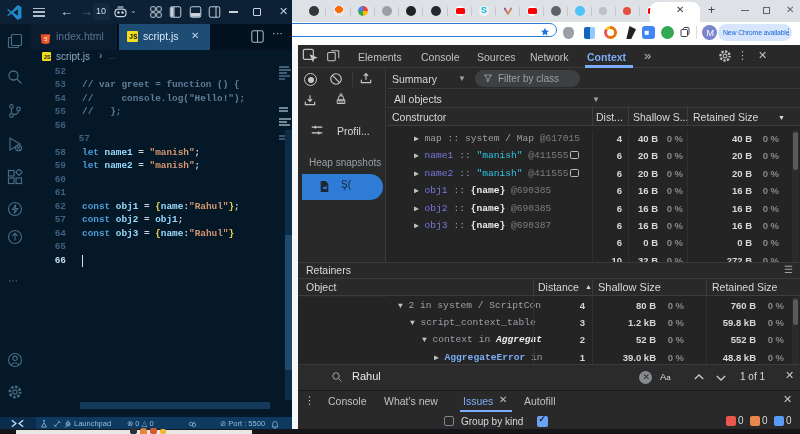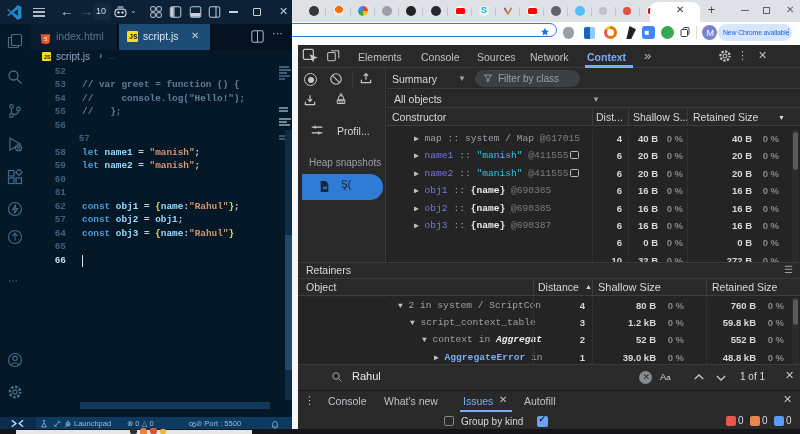--- a/index.html
+++ b/index.html
@@ -187,21 +187,21 @@
         <path d="M4 8 L12 8 M8 1 v4 M5 12 l-3 3 M8 8 v4"></path>
         <circle cx="8" cy="8" r="4"></circle>
       </svg>
     <span class="abs" style="left:74px;">Launchpad</span>
     <span class="abs" style="left:127px;">⊗ 0 △ 0</span>
     <svg class="abs" style="left:188px;top:1px;" width="9" height="8" viewBox="0 0 16 16" fill="none" stroke="#93bcdc" stroke-width="1.4">
         <circle cx="5" cy="8" r="3.5"></circle>
         <circle cx="11" cy="10" r="3.5"></circle>
         <path d="M9 4 l2 2 M12 3 l1.5 1.5"></path>
       </svg>
-    <span class="abs" style="left:196px;">⊘ Port : 5500</span>
+    <span class="abs" style="left:220px;">⊘ Port : 5500</span>
     <svg class="abs" style="left:271px;top:1px;" width="8" height="9" viewBox="0 0 16 16" fill="none" stroke="#93bcdc" stroke-width="1.5">
         <path d="M8 2 a4.5 4.5 0 0 1 4.5 4.5 V11 l1.5 2 H2 l1.5 -2 V6.5 A4.5 4.5 0 0 1 8 2 Z M6.5 14.5 a1.5 1.5 0 0 0 3 0"></path>
       </svg>
   </div>
 </div>
 
 <div class="abs" id="chrometop" style="left:292px;top:0;width:508px;height:45px;background:#ffffff;overflow:hidden;">
   <div class="abs" style="left:0;top:0;width:508px;height:22px;background:#dee1e6;"></div>
   <style>.fv{position:absolute;top:6px;width:10px;height:10px;border-radius:50%;} .fs{position:absolute;top:7px;width:1px;height:9px;background:#c3c7cc;}</style>
 

